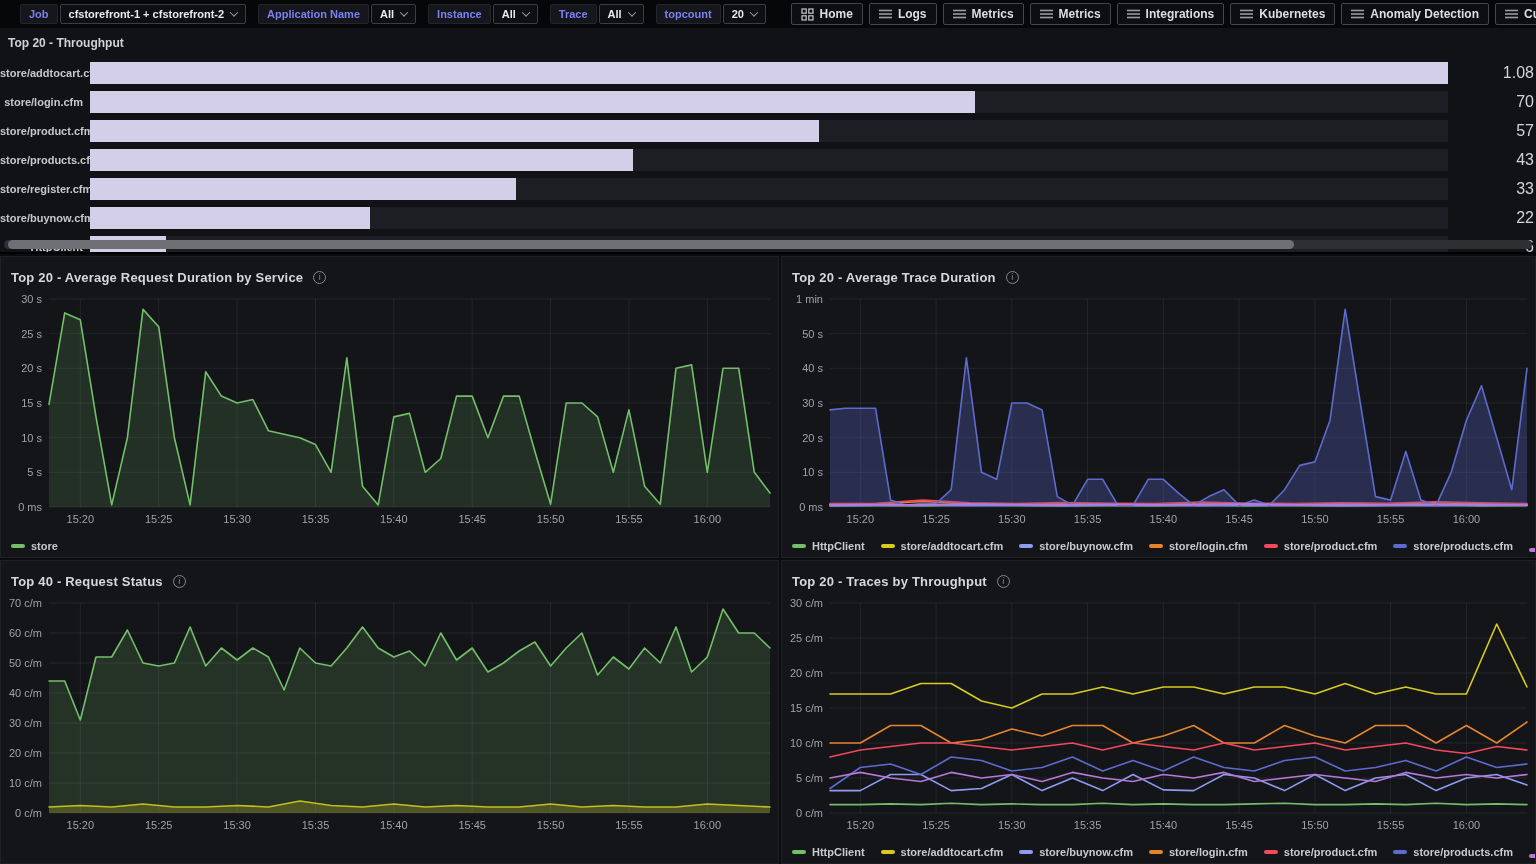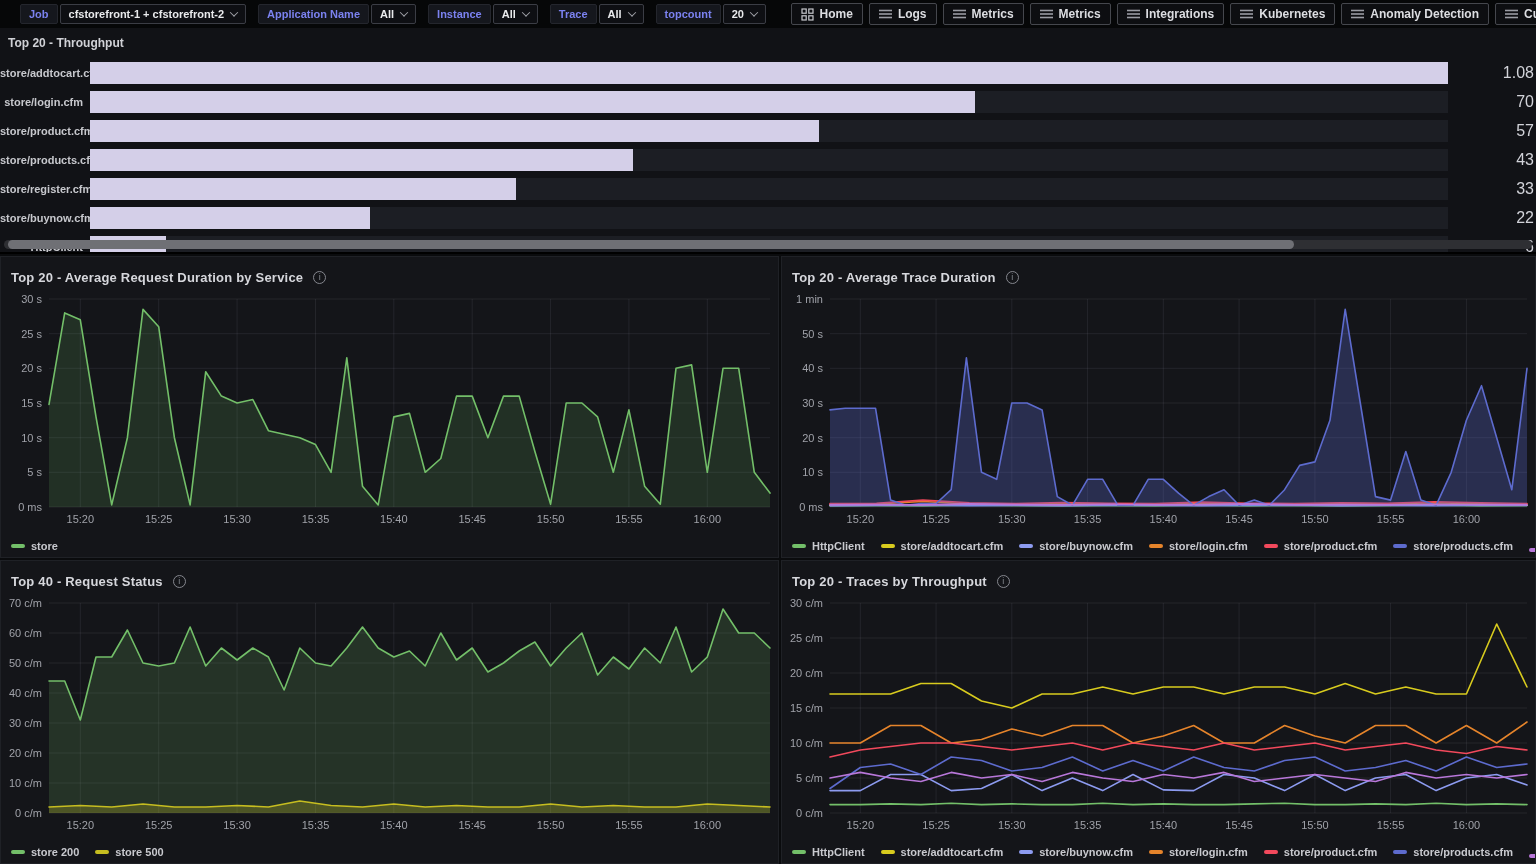--- a/index.html
+++ b/index.html
@@ -400,30 +400,20 @@
           <text class="xtick" text-anchor="middle" x="547.6" y="236">15:50</text>
           <line class="grid" x1="625.9" x2="625.9" y1="10" y2="220"></line>
           <text class="xtick" text-anchor="middle" x="625.9" y="236">15:55</text>
           <line class="grid" x1="704.3" x2="704.3" y1="10" y2="220"></line>
           <text class="xtick" text-anchor="middle" x="704.3" y="236">16:00</text>
           <polygon points="46.0,220.0 46.0,88.0 61.7,88.0 77.3,127.0 93.0,64.0 108.7,64.0 124.4,37.0 140.0,70.0 155.7,73.0 171.4,70.0 187.1,34.0 202.7,73.0 218.4,55.0 234.1,67.0 249.8,55.0 265.4,64.0 281.1,97.0 296.8,55.0 312.5,70.0 328.1,73.0 343.8,55.0 359.5,34.0 375.2,55.0 390.8,64.0 406.5,58.0 422.2,73.0 437.8,40.0 453.5,67.0 469.2,55.0 484.9,79.0 500.5,70.0 516.2,58.0 531.9,49.0 547.6,73.0 563.2,55.0 578.9,40.0 594.6,82.0 610.3,64.0 625.9,76.0 641.6,55.0 657.3,70.0 673.0,34.0 688.6,79.0 704.3,64.0 720.0,16.0 735.7,40.0 751.3,40.0 767.0,55.0 767.0,220.0" fill="#73bf69" fill-opacity="0.18"></polygon>
           <polyline points="46.0,88.0 61.7,88.0 77.3,127.0 93.0,64.0 108.7,64.0 124.4,37.0 140.0,70.0 155.7,73.0 171.4,70.0 187.1,34.0 202.7,73.0 218.4,55.0 234.1,67.0 249.8,55.0 265.4,64.0 281.1,97.0 296.8,55.0 312.5,70.0 328.1,73.0 343.8,55.0 359.5,34.0 375.2,55.0 390.8,64.0 406.5,58.0 422.2,73.0 437.8,40.0 453.5,67.0 469.2,55.0 484.9,79.0 500.5,70.0 516.2,58.0 531.9,49.0 547.6,73.0 563.2,55.0 578.9,40.0 594.6,82.0 610.3,64.0 625.9,76.0 641.6,55.0 657.3,70.0 673.0,34.0 688.6,79.0 704.3,64.0 720.0,16.0 735.7,40.0 751.3,40.0 767.0,55.0" fill="none" stroke="#73bf69" stroke-width="1.6" stroke-linejoin="round" stroke-linecap="round"></polyline>
           <polygon points="46.0,220.0 46.0,214.0 77.3,212.5 108.7,214.0 140.0,211.0 171.4,214.0 202.7,214.0 234.1,212.5 265.4,214.0 296.8,208.0 328.1,212.5 359.5,214.0 390.8,211.0 422.2,214.0 453.5,212.5 484.9,214.0 516.2,214.0 547.6,211.0 578.9,214.0 610.3,212.5 641.6,214.0 673.0,214.0 704.3,211.0 735.7,212.5 767.0,214.0 767.0,220.0" fill="#c6bd20" fill-opacity="0.25"></polygon>
           <polyline points="46.0,214.0 77.3,212.5 108.7,214.0 140.0,211.0 171.4,214.0 202.7,214.0 234.1,212.5 265.4,214.0 296.8,208.0 328.1,212.5 359.5,214.0 390.8,211.0 422.2,214.0 453.5,212.5 484.9,214.0 516.2,214.0 547.6,211.0 578.9,214.0 610.3,212.5 641.6,214.0 673.0,214.0 704.3,211.0 735.7,212.5 767.0,214.0" fill="none" stroke="#c6bd20" stroke-width="1.6" stroke-linejoin="round" stroke-linecap="round"></polyline>
         </svg></div>
-    <div class="chart-legend">
-        <span class="legend-item">
-          <span class="legend-swatch" style="background:#73bf69"></span>
-          <span>store 200</span>
-        </span>
-        <span class="legend-item">
-          <span class="legend-swatch" style="background:#c6bd20"></span>
-          <span>store 500</span>
-        </span>
-      </div>
   </div>
 
   <div class="panel" id="panel-traces-tp">
     <div class="panel-header">
       <span class="panel-title">Top 20 - Traces by Throughput</span>
       <span class="info-icon"></span>
     </div>
     <div class="chart-plot"><svg width="749" height="242">
           <line class="grid" x1="46" x2="743" y1="10.0" y2="10.0"></line>
           <text class="ytick" text-anchor="end" x="39" y="14">30 c/m</text>

